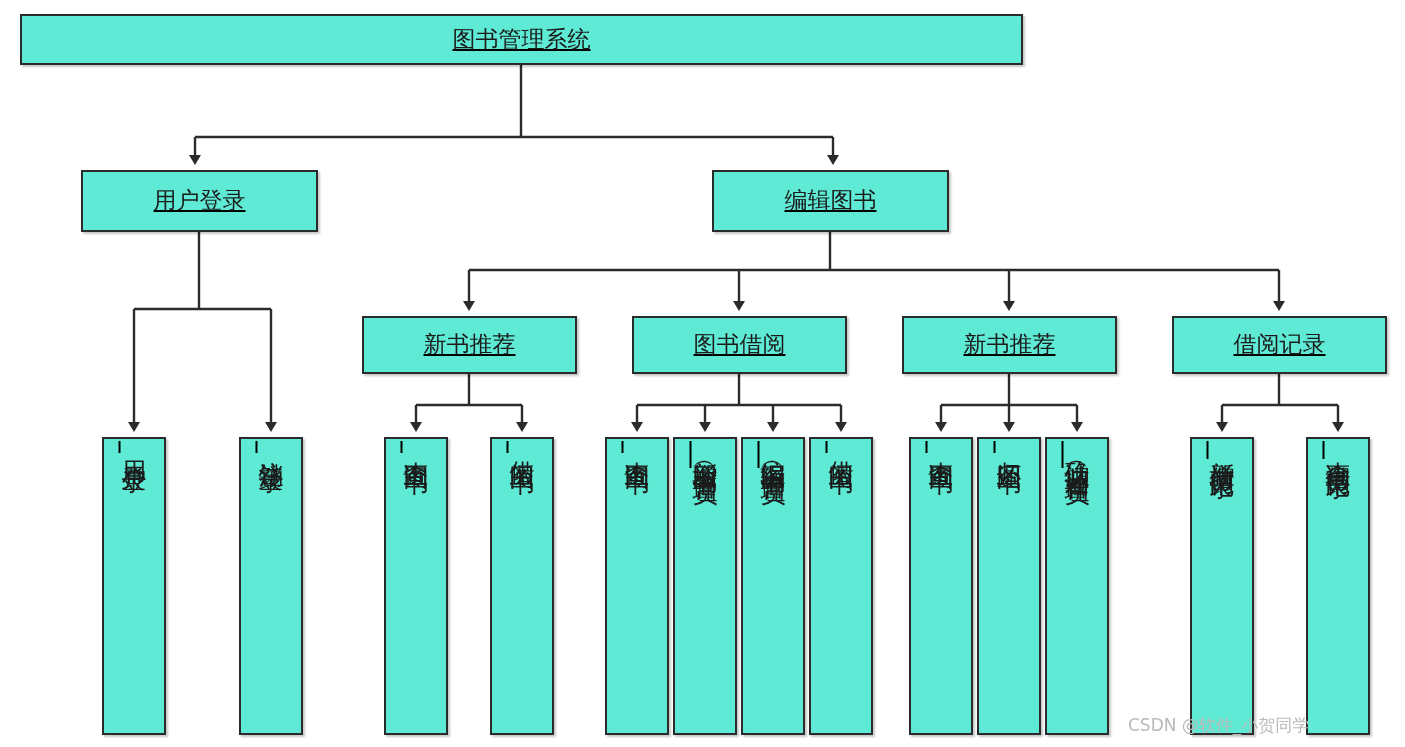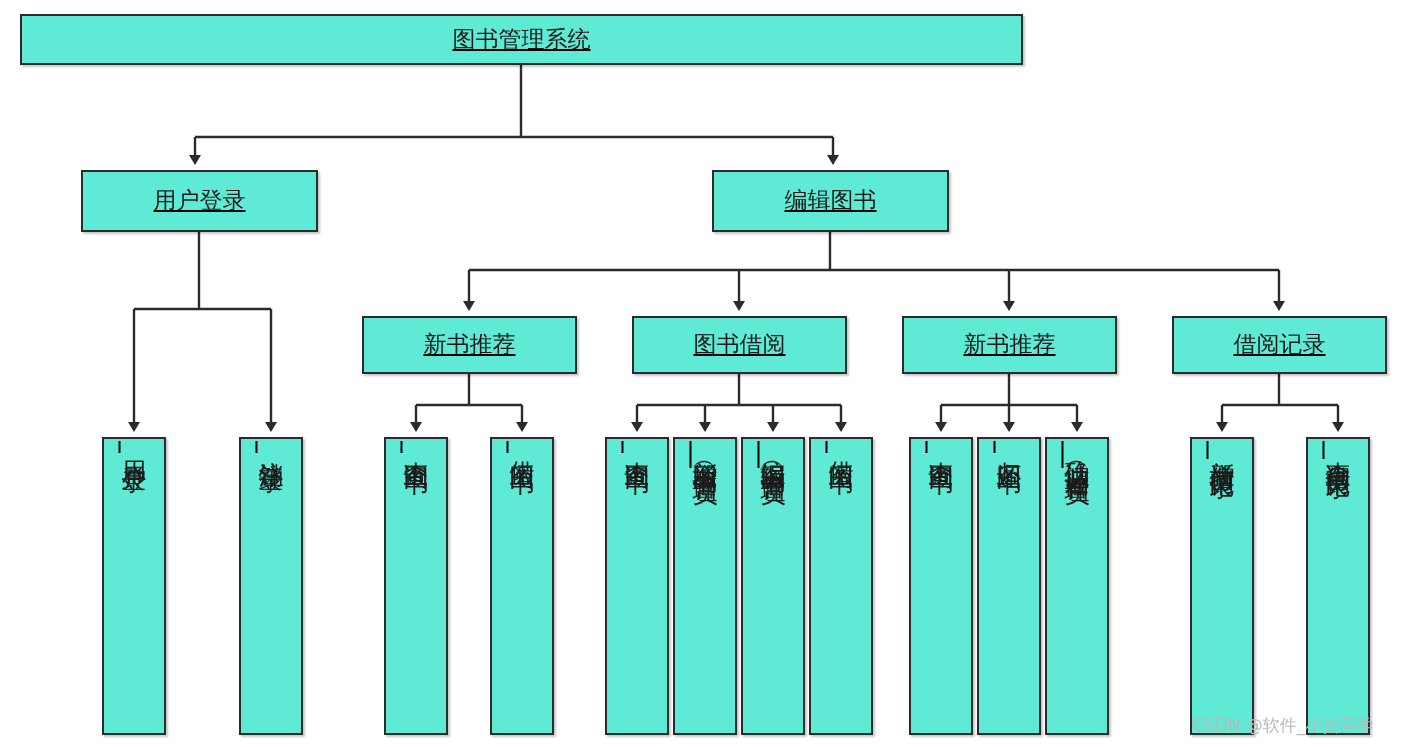--- a/index.html
+++ b/index.html
@@ -55,21 +55,21 @@
   }
   .node.vertical .label {
     writing-mode: vertical-rl;
     text-orientation: upright;
     font-size: 25px;
     letter-spacing: 3px;
     line-height: 1;
   }
   .watermark {
     position: absolute;
-    left: 1192px;
+    left: 1128px;
     top: 714px;
     font-size: 17px;
     color: #b9b9b9;
     white-space: nowrap;
     z-index: 3;
     font-family: "DejaVu Sans", "Liberation Sans", sans-serif;
   }
 </style>
 </head>
 <body>

